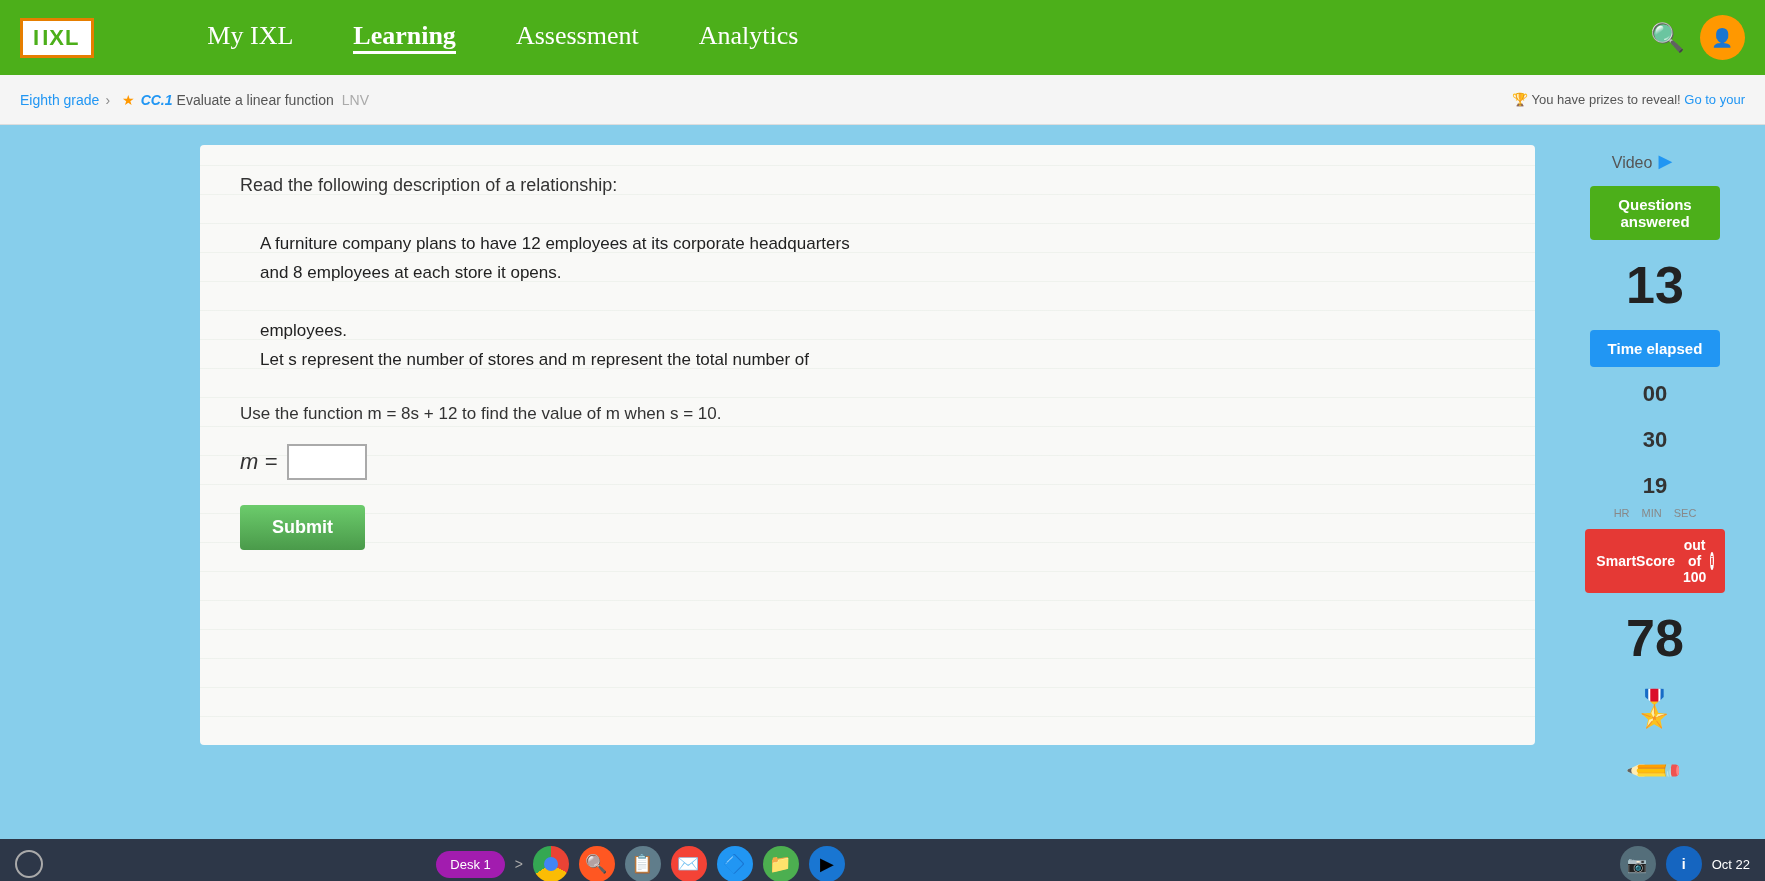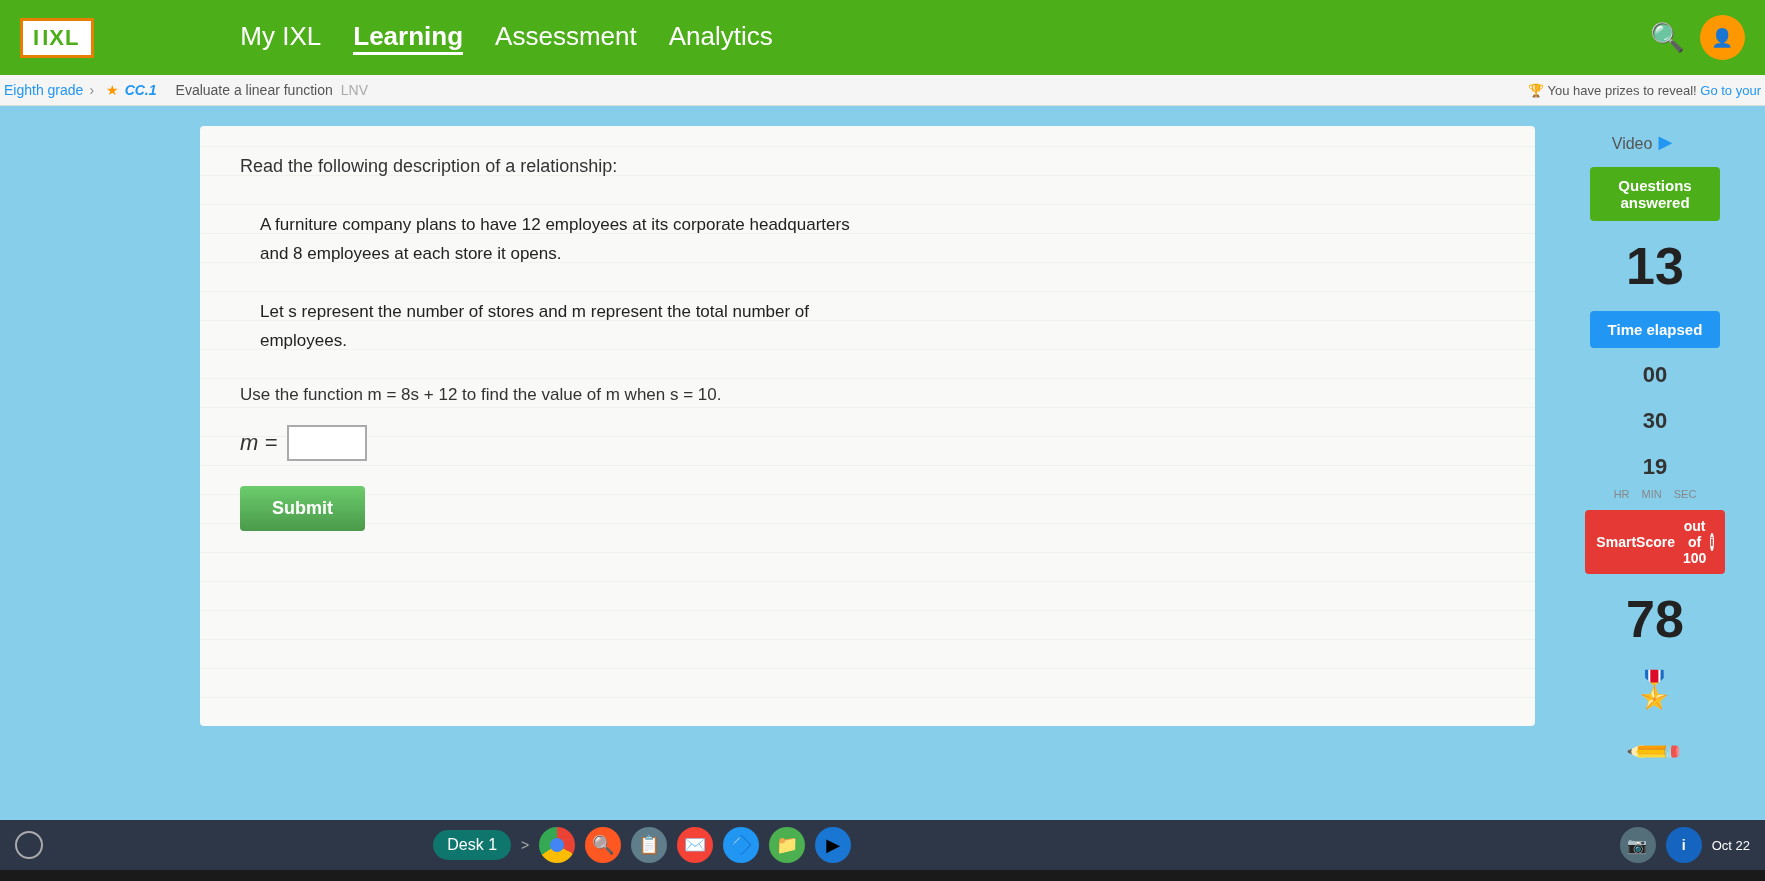--- a/index.html
+++ b/index.html
@@ -20,22 +20,23 @@
       padding: 4px 10px;
       font-size: 22px;
       font-weight: bold;
       color: #e67e00;
       letter-spacing: 1px;
       margin-right: 30px;
     }
     .ixl-logo span { color: #4caf1a; margin-right: 2px; }
     .nav-links {
       display: flex;
-      gap: 32px;
-      margin-left: 116px;
+      gap: 60px;
+      margin-left: 83px;
+      font-family: Liberation Serif, serif;
     }
     .nav-link {
       color: white;
       font-size: 26px;
       text-decoration: none;
       cursor: pointer;
     }
     .nav-link.active { font-weight: bold; border-bottom: 3px solid white; }
     .nav-right {
       position: absolute;
@@ -43,24 +44,24 @@
       display: flex;
       align-items: center;
       gap: 15px;
     }
     .search-icon { color: white; font-size: 28px; cursor: pointer; }
     .avatar { width: 45px; height: 45px; border-radius: 50%; background: #ff9800; display: flex; align-items: center; justify-content: center; color: white; font-size: 18px; }
 
     
     .breadcrumb-bar {
       background: #f5f5f5;
-      height: 31px;
-      display: flex;
-      align-items: center;
-      padding: 0 4px;
+      height: 50px;
+      display: flex;
+      align-items: center;
+      padding: 0 20px;
       border-bottom: 1px solid #ddd;
       font-size: 14px;
       color: #555;
     }
     .breadcrumb-bar a { color: #2196f3; text-decoration: none; }
     .breadcrumb-bar .star { color: #ff9800; margin: 0 6px; }
     .breadcrumb-bar .chevron { margin: 0 6px; color: #888; }
     .breadcrumb-bar .skill { color: #2196f3; font-weight: bold; font-style: italic; }
     .breadcrumb-bar .lnv { color: #aaa; margin-left: 8px; }
     .prize-text { margin-left: auto; color: #555; font-size: 13px; }
@@ -277,26 +278,26 @@
       border: 2px solid #aaa;
       cursor: pointer;
     }
     .taskbar-center {
       display: flex;
       align-items: center;
       gap: 10px;
       margin: 0 auto;
     }
     .desk-btn {
-      background: #0f766e;
+      background: #a21caf;
       color: white;
       border: none;
       padding: 6px 14px;
       border-radius: 20px;
-      font-size: 16px;
+      font-size: 13px;
       cursor: pointer;
     }
     .taskbar-icon {
       width: 36px;
       height: 36px;
       border-radius: 50%;
       display: flex;
       align-items: center;
       justify-content: center;
       font-size: 18px;
@@ -327,38 +328,38 @@
     <span class="search-icon">🔍</span>
     <div class="avatar">👤</div>
   </div>
 </div>
 
 <div class="breadcrumb-bar">
   <a>Eighth grade</a>
   <span class="chevron">›</span>
   <span class="star">★</span>
   <span class="skill">CC.1</span>
-  <span style="margin-left:19px;">Evaluate a linear function</span>
+  <span style="margin-left:4px;">Evaluate a linear function</span>
   <span class="lnv">LNV</span>
   <div class="prize-text">
     🏆 <span>You have prizes to reveal!</span> <a>Go to your</a>
   </div>
 </div>
 
 <div class="main-area">
 
   <div class="question-panel">
     <div class="question-intro">Read the following description of a relationship:</div>
 
     <div class="story-box">
       <p>A furniture company plans to have 12 employees at its corporate headquarters</p>
       <p>and 8 employees at each store it opens.</p>
       <br>
+      <p>employees.</p>
       <p>Let s represent the number of stores and m represent the total number of</p>
-      <p>employees.</p>
     </div>
 
     <div class="question-text">
       <span>Use the function m = 8s + 12 to find the value of m when s = 10.</span>
     </div>
 
     <div class="answer-row">
       <span class="equation">m =</span>
       <input class="answer-input" type="text" value="" style="">
     </div>

